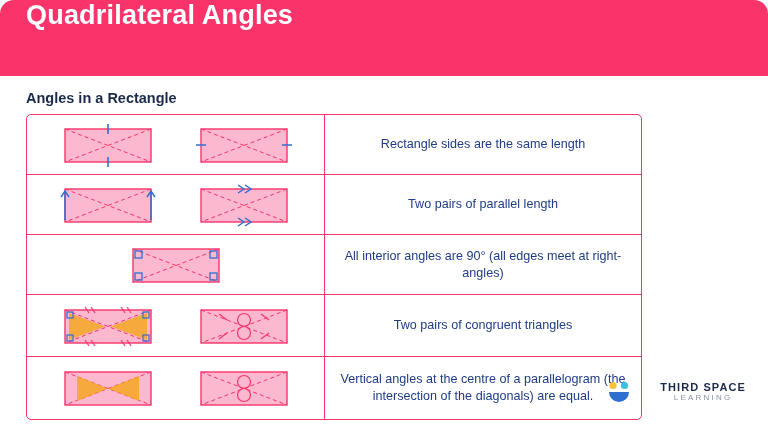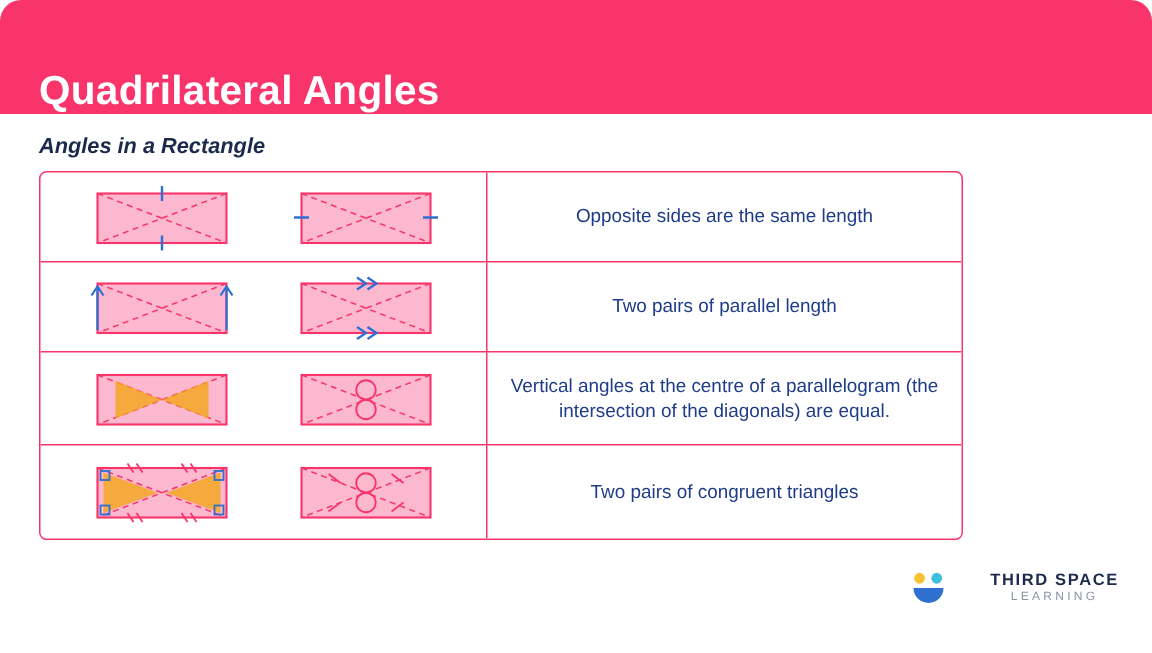--- a/index.html
+++ b/index.html
@@ -21,37 +21,36 @@
     border-radius: 14px;
     overflow: hidden;
   }
   .header {
     position: absolute;
     top: 0; left: 0;
     width: 768px;
     height: 76px;
     background: #f9346b;
     display: flex;
-    align-items: flex-end;
+    align-items: flex-start;
   }
   .header-title {
     color: #ffffff;
     font-size: 27px;
     font-weight: bold;
     letter-spacing: 0.2px;
     margin-left: 26px;
   }
   .subtitle {
     position: absolute;
     top: 90px;
     left: 26px;
     font-size: 14.5px;
     font-weight: bold;
     color: #1b2a4a;
-    font-style: italic;
   }
   .table {
     position: absolute;
     left: 26px;
     top: 114px;
     width: 616px;
     border: 1.6px solid #f9346b;
     border-radius: 5px;
     overflow: hidden;
     box-sizing: border-box;
@@ -139,21 +138,21 @@
           <line x1="61" y1="37" x2="61" y2="47" stroke="#2f6fd0" stroke-width="1.6"></line>
         </svg>
         <svg width="122" height="50" viewBox="0 0 122 50">
           <rect x="18" y="9" width="86" height="33" fill="#fbb8ce" stroke="#f9346b" stroke-width="1.4"></rect>
           <line x1="18" y1="9" x2="104" y2="42" stroke="#f9346b" stroke-width="1" stroke-dasharray="4,3"></line>
           <line x1="104" y1="9" x2="18" y2="42" stroke="#f9346b" stroke-width="1" stroke-dasharray="4,3"></line>
           <line x1="13" y1="25" x2="23" y2="25" stroke="#2f6fd0" stroke-width="1.6"></line>
           <line x1="99" y1="25" x2="109" y2="25" stroke="#2f6fd0" stroke-width="1.6"></line>
         </svg>
       </div>
-      <div class="cell-text">Opposite sides are the same length</div>
+      <div class="cell-text">Rectangle sides are the same length</div>
     </div>
 
     <div class="row r2">
       <div class="cell-figs">
         <svg width="122" height="50" viewBox="0 0 122 50">
           <rect x="18" y="9" width="86" height="33" fill="#fbb8ce" stroke="#f9346b" stroke-width="1.4"></rect>
           <line x1="18" y1="9" x2="104" y2="42" stroke="#f9346b" stroke-width="1" stroke-dasharray="4,3"></line>
           <line x1="104" y1="9" x2="18" y2="42" stroke="#f9346b" stroke-width="1" stroke-dasharray="4,3"></line>
           <g stroke="#2f6fd0" stroke-width="1.5" fill="none">
             <line x1="18" y1="40" x2="18" y2="11"></line>
@@ -170,39 +169,35 @@
             <polyline points="55,5 61,9 55,13"></polyline>
             <polyline points="62,5 68,9 62,13"></polyline>
             <polyline points="55,38 61,42 55,46"></polyline>
             <polyline points="62,38 68,42 62,46"></polyline>
           </g>
         </svg>
       </div>
       <div class="cell-text">Two pairs of parallel length</div>
     </div>
 
-
-    <div class="row r4">
-      <div class="cell-figs">
-        <svg width="122" height="52" viewBox="0 0 122 52">
-          <rect x="18" y="10" width="86" height="33" fill="#fbb8ce" stroke="#f9346b" stroke-width="1.4"></rect>
-          <line x1="18" y1="10" x2="104" y2="43" stroke="#f9346b" stroke-width="1" stroke-dasharray="4,3"></line>
-          <line x1="104" y1="10" x2="18" y2="43" stroke="#f9346b" stroke-width="1" stroke-dasharray="4,3"></line>
-          <path d="M30 14 L61 26.5 L30 39 Z" fill="#f5a623" opacity="0.85"></path>
-          <path d="M92 14 L61 26.5 L92 39 Z" fill="#f5a623" opacity="0.85"></path>
-        </svg>
-        <svg width="122" height="52" viewBox="0 0 122 52">
-          <rect x="18" y="10" width="86" height="33" fill="#fbb8ce" stroke="#f9346b" stroke-width="1.4"></rect>
-          <line x1="18" y1="10" x2="104" y2="43" stroke="#f9346b" stroke-width="1" stroke-dasharray="4,3"></line>
-          <line x1="104" y1="10" x2="18" y2="43" stroke="#f9346b" stroke-width="1" stroke-dasharray="4,3"></line>
-          <circle cx="61" cy="20" r="6.5" fill="none" stroke="#f9346b" stroke-width="1.2"></circle>
-          <circle cx="61" cy="33" r="6.5" fill="none" stroke="#f9346b" stroke-width="1.2"></circle>
-        </svg>
-      </div>
-      <div class="cell-text">Vertical angles at the centre of a parallelogram (the intersection of the diagonals) are equal.</div>
+    <div class="row r3">
+      <div class="cell-figs">
+        <svg width="130" height="50" viewBox="0 0 130 50">
+          <rect x="22" y="9" width="86" height="33" fill="#fbb8ce" stroke="#f9346b" stroke-width="1.4"></rect>
+          <line x1="22" y1="9" x2="108" y2="42" stroke="#f9346b" stroke-width="1" stroke-dasharray="4,3"></line>
+          <line x1="108" y1="9" x2="22" y2="42" stroke="#f9346b" stroke-width="1" stroke-dasharray="4,3"></line>
+          <g stroke="#2f6fd0" stroke-width="1.3" fill="none">
+            <rect x="24" y="11" width="7" height="7"></rect>
+            <rect x="99" y="11" width="7" height="7"></rect>
+            <rect x="24" y="33" width="7" height="7"></rect>
+            <rect x="99" y="33" width="7" height="7"></rect>
+          </g>
+        </svg>
+      </div>
+      <div class="cell-text">All interior angles are  90° (all edges meet at right-angles)</div>
     </div>
 
     <div class="row r5">
       <div class="cell-figs">
         <svg width="122" height="52" viewBox="0 0 122 52">
           <rect x="18" y="10" width="86" height="33" fill="#fbb8ce" stroke="#f9346b" stroke-width="1.4"></rect>
           <line x1="18" y1="10" x2="104" y2="43" stroke="#f9346b" stroke-width="1" stroke-dasharray="4,3"></line>
           <line x1="104" y1="10" x2="18" y2="43" stroke="#f9346b" stroke-width="1" stroke-dasharray="4,3"></line>
           <path d="M22 13 L58 26.5 L22 40 Z" fill="#f5a623" opacity="0.85"></path>
           <path d="M100 13 L64 26.5 L100 40 Z" fill="#f5a623" opacity="0.85"></path>
@@ -233,20 +228,40 @@
             <line x1="36" y1="14" x2="44" y2="20"></line>
             <line x1="78" y1="14" x2="86" y2="20"></line>
             <line x1="36" y1="39" x2="44" y2="33"></line>
             <line x1="78" y1="39" x2="86" y2="33"></line>
           </g>
         </svg>
       </div>
       <div class="cell-text">Two pairs of congruent triangles</div>
     </div>
 
+    <div class="row r4">
+      <div class="cell-figs">
+        <svg width="122" height="52" viewBox="0 0 122 52">
+          <rect x="18" y="10" width="86" height="33" fill="#fbb8ce" stroke="#f9346b" stroke-width="1.4"></rect>
+          <line x1="18" y1="10" x2="104" y2="43" stroke="#f9346b" stroke-width="1" stroke-dasharray="4,3"></line>
+          <line x1="104" y1="10" x2="18" y2="43" stroke="#f9346b" stroke-width="1" stroke-dasharray="4,3"></line>
+          <path d="M30 14 L61 26.5 L30 39 Z" fill="#f5a623" opacity="0.85"></path>
+          <path d="M92 14 L61 26.5 L92 39 Z" fill="#f5a623" opacity="0.85"></path>
+        </svg>
+        <svg width="122" height="52" viewBox="0 0 122 52">
+          <rect x="18" y="10" width="86" height="33" fill="#fbb8ce" stroke="#f9346b" stroke-width="1.4"></rect>
+          <line x1="18" y1="10" x2="104" y2="43" stroke="#f9346b" stroke-width="1" stroke-dasharray="4,3"></line>
+          <line x1="104" y1="10" x2="18" y2="43" stroke="#f9346b" stroke-width="1" stroke-dasharray="4,3"></line>
+          <circle cx="61" cy="20" r="6.5" fill="none" stroke="#f9346b" stroke-width="1.2"></circle>
+          <circle cx="61" cy="33" r="6.5" fill="none" stroke="#f9346b" stroke-width="1.2"></circle>
+        </svg>
+      </div>
+      <div class="cell-text">Vertical angles at the centre of a parallelogram (the intersection of the diagonals) are equal.</div>
+    </div>
+
   </div>
 
   <div class="logo">
     <svg width="26" height="26" viewBox="0 0 26 26">
       <circle cx="7" cy="6.5" r="3.6" fill="#f9c233"></circle>
       <circle cx="18.5" cy="6.5" r="3.6" fill="#3fbfe0"></circle>
       <path d="M3 13 A10 10 0 0 0 23 13 Z" fill="#2f6fd0"></path>
     </svg>
     <div class="logo-text">
       <div class="logo-line1">THIRD SPACE</div>

